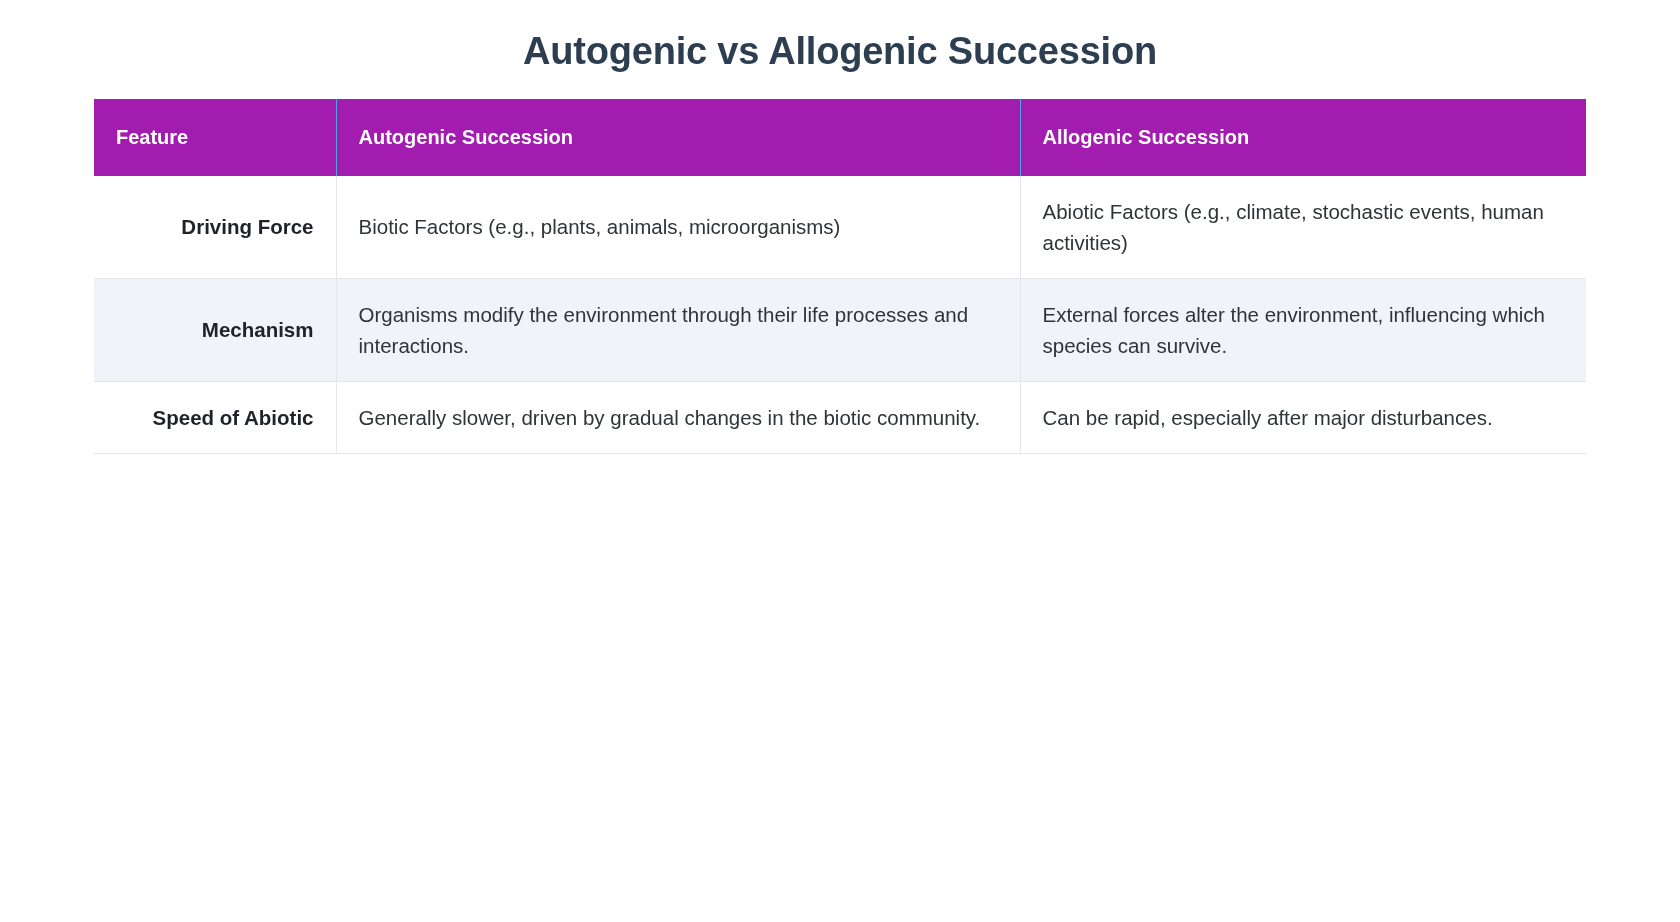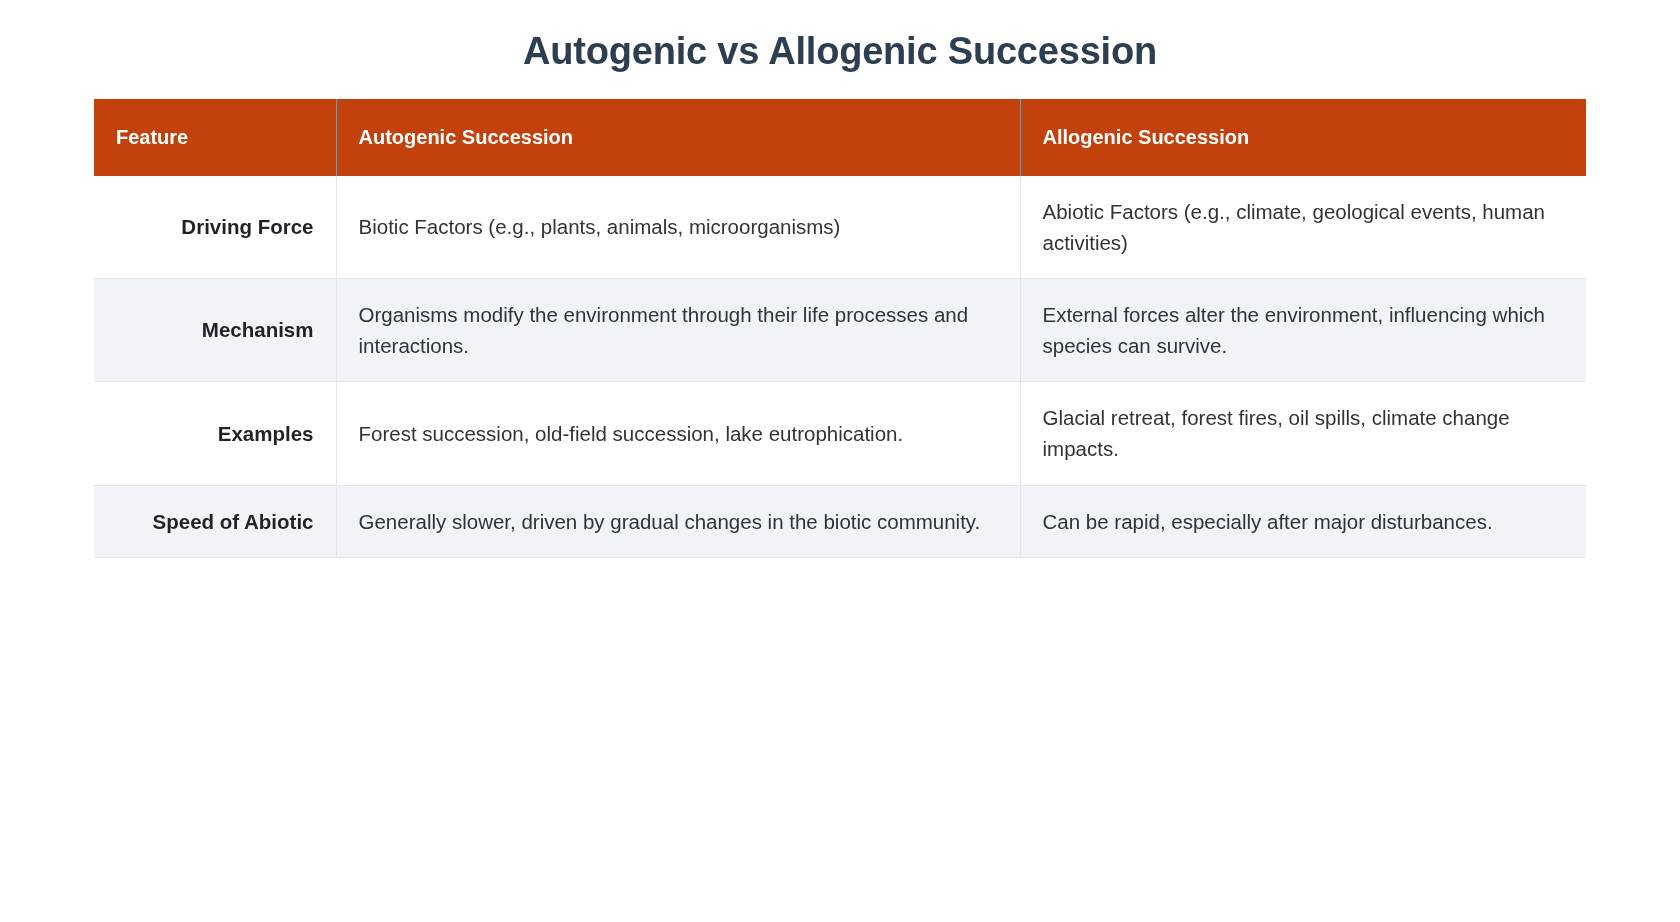--- a/index.html
+++ b/index.html
@@ -40,21 +40,21 @@
     border-collapse: collapse;
     width: 100%;
     table-layout: fixed;
     background: #ffffff;
   }
   table.cmp col.c-feature { width: 242px; }
   table.cmp col.c-auto    { width: 684px; }
   table.cmp col.c-allo    { width: 566px; }
 
   table.cmp thead th {
-    background: #c2410c;
+    background: #a21caf;
     color: #ffffff;
     font-size: 20px;
     font-weight: bold;
     text-align: left;
     padding: 26px 22px 26px 22px;
     border-right: 1px solid #4ca6e0;
     vertical-align: middle;
     line-height: 1.25;
   }
   table.cmp thead th:last-child {
@@ -106,31 +106,26 @@
         <tr>
           <th>Feature</th>
           <th>Autogenic Succession</th>
           <th>Allogenic Succession</th>
         </tr>
       </thead>
       <tbody>
         <tr>
           <td class="feature-cell">Driving Force</td>
           <td>Biotic Factors (e.g., plants, animals, microorganisms)</td>
-          <td>Abiotic Factors (e.g., climate, geological events, human activities)</td>
+          <td>Abiotic Factors (e.g., climate, stochastic events, human activities)</td>
         </tr>
         <tr>
           <td class="feature-cell">Mechanism</td>
           <td>Organisms modify the environment through their life processes and interactions.</td>
           <td>External forces alter the environment, influencing which species can survive.</td>
-        </tr>
-        <tr>
-          <td class="feature-cell">Examples</td>
-          <td>Forest succession, old-field succession, lake eutrophication.</td>
-          <td>Glacial retreat, forest fires, oil spills, climate change impacts.</td>
         </tr>
         <tr>
           <td class="feature-cell">Speed of Abiotic</td>
           <td>Generally slower, driven by gradual changes in the biotic community.</td>
           <td>Can be rapid, especially after major disturbances.</td>
         </tr>
       </tbody>
     </table>
   </div>
 

